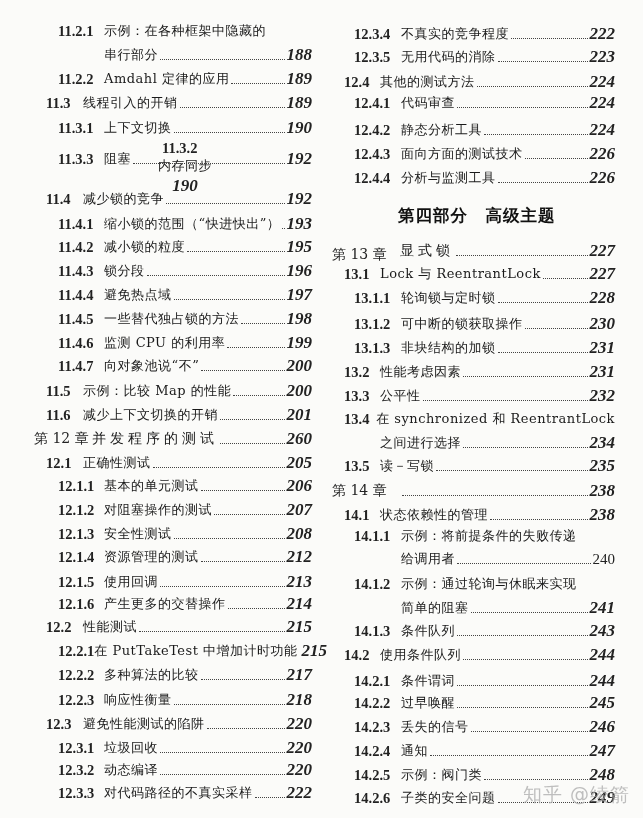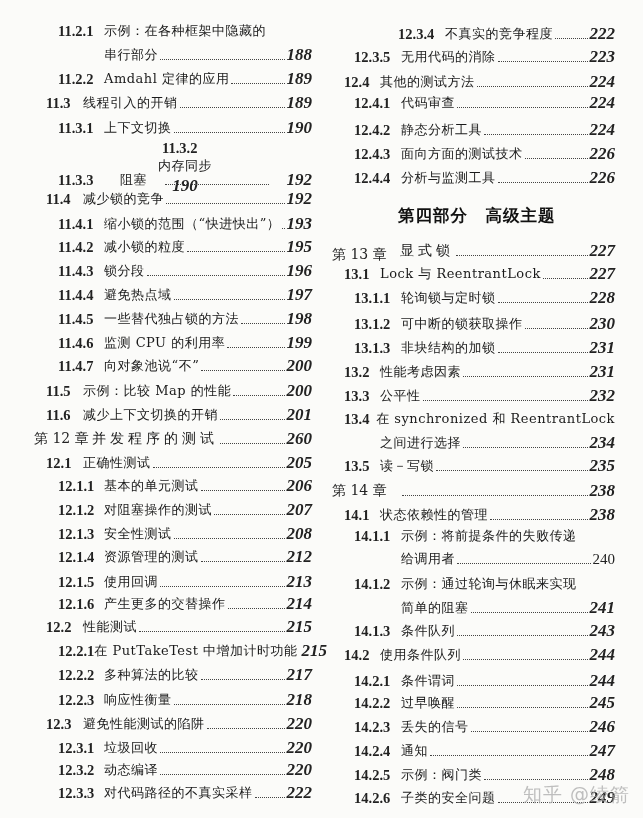--- a/index.html
+++ b/index.html
@@ -50,21 +50,21 @@
       <span class="title">上下文切换</span>
       <span class="leader"></span>
       <span class="page">190</span>
     </div>
     <div class="row" style="top: 140px; left: 58px; width: 254px; flex-direction: column;">
       <span class="num" style="width: 46px;">11.3.2</span>
       <span class="title">内存同步</span>
       <span class="leader"></span>
       <span class="page">190</span>
     </div>
-    <div class="row" style="top: 169px; left: 58px; width: 254px; gap: 16px;">
+    <div class="row" style="top: 148px; left: 58px; width: 254px;">
       <span class="num" style="width: 46px;">11.3.3</span>
       <span class="title">阻塞</span>
       <span class="leader"></span>
       <span class="page">192</span>
     </div>
     <div class="row" style="top: 188px; left: 46px; width: 266px;">
       <span class="num" style="width: 37px;">11.4</span>
       <span class="title">减少锁的竞争</span>
       <span class="leader"></span>
       <span class="page">192</span>
@@ -215,21 +215,21 @@
     </div>
     <div class="row" style="top: 782px; left: 58px; width: 254px;">
       <span class="num" style="width: 46px;">12.3.3</span>
       <span class="title">对代码路径的不真实采样</span>
       <span class="leader"></span>
       <span class="page">222</span>
     </div>
   </div>
 <div class="col col-right" id="right">
     <div class="row" style="top: 23px; left: 34px; width: 261px;">
-      <span class="num" style="width: 47px; margin-left: 44px;">12.3.4</span>
+      <span class="num" style="width: 47px;">12.3.4</span>
       <span class="title">不真实的竞争程度</span>
       <span class="leader"></span>
       <span class="page">222</span>
     </div>
     <div class="row" style="top: 46px; left: 34px; width: 261px;">
       <span class="num" style="width: 47px;">12.3.5</span>
       <span class="title">无用代码的消除</span>
       <span class="leader"></span>
       <span class="page">223</span>
     </div>

